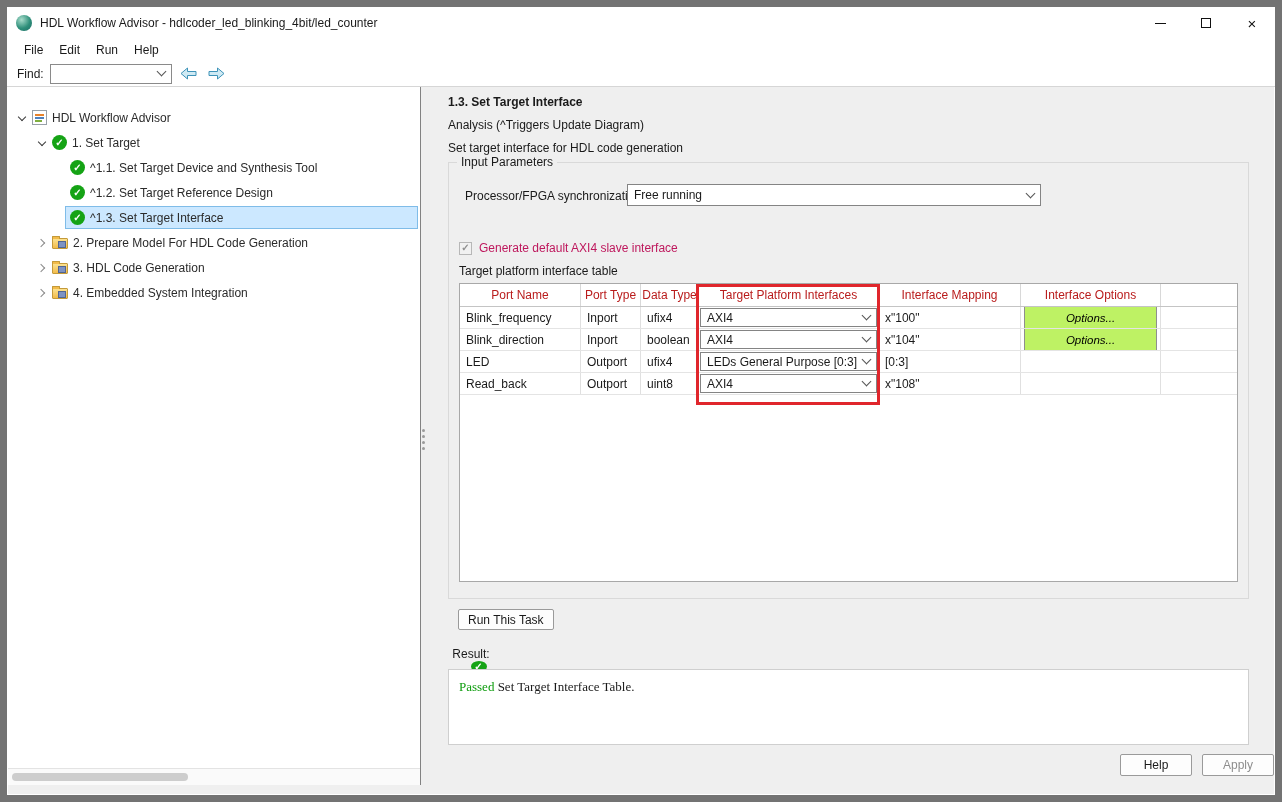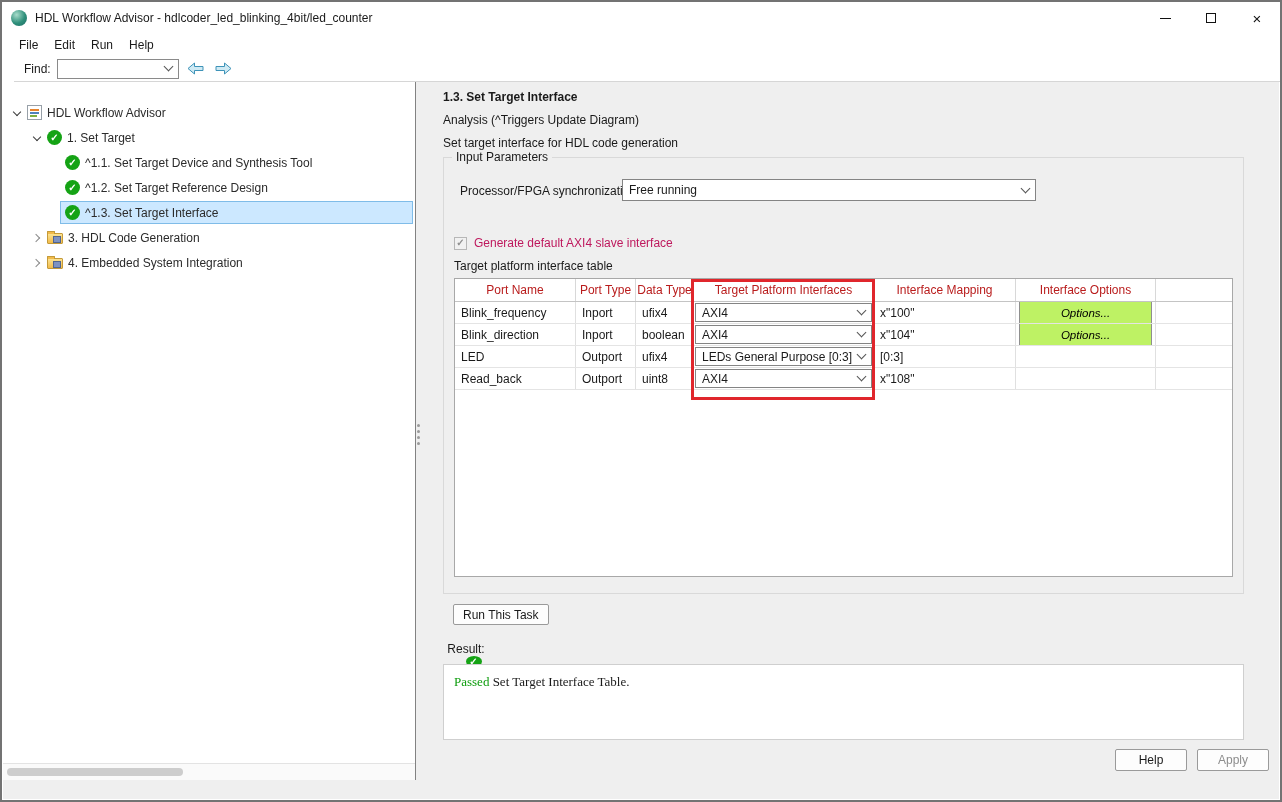--- a/index.html
+++ b/index.html
@@ -1,35 +1,35 @@
 <!DOCTYPE html>
 <html><head>
 <meta charset="utf-8">
 <style>
   * { box-sizing:border-box; margin:0; padding:0; }
   body { width:1282px; height:802px; font-family:"Liberation Sans",sans-serif; font-size:12px; color:#1a1a1a; background:#fff; }
-  .window { position:relative; width:1282px; height:802px; border:2px solid #737373; background:#fff; overflow:hidden; }
+  .window { position:relative; width:1282px; height:802px; border:7px solid #737373; background:#fff; overflow:hidden; }
 
   
   .titlebar { height:32px; display:flex; align-items:center; background:#fff; }
   .app-icon { width:16px; height:16px; margin-left:9px; border-radius:50%;
     background:radial-gradient(circle at 35% 30%, #a8dccb, #2e8f7a 55%, #1c6a63); }
   .title { margin-left:8px; }
   .win-controls { margin-left:auto; display:flex; height:32px; }
   .win-btn { width:46px; display:flex; align-items:center; justify-content:center; cursor:default; }
   .glyph-min { width:11px; height:1px; background:#111; display:block; }
   .glyph-max { width:10px; height:10px; border:1px solid #111; display:block; }
   .glyph-close { font-size:15px; line-height:1; color:#111; }
 
   
   .menubar { height:22px; display:flex; align-items:center; padding-left:9px; background:#fff; }
   .menu-item { padding:3px 8px; }
 
   
-  .findbar { height:26px; display:flex; align-items:center; padding-left:10px; background:#fff; border-bottom:1px solid #d6d6d6;margin-left:12px; }
+  .findbar { height:26px; display:flex; align-items:center; padding-left:10px; background:#fff; border-bottom:1px solid #d6d6d6; }
   .find-combo { display:flex; align-items:center; width:122px; height:20px; border:1px solid #8a8a8a; background:#fff; margin-left:6px; }
   .find-combo input { flex:1; min-width:0; height:100%; border:none; outline:none; font:inherit; padding:0 4px; background:transparent; }
   .chev { width:7px; height:7px; border-right:1.5px solid #555; border-bottom:1.5px solid #555; transform:rotate(45deg); display:inline-block; }
   .combo-arrow { margin:-4px 6px 0 2px; }
   .nav-btn { border:none; background:transparent; margin-left:6px; padding:0; width:22px; height:20px; display:flex; align-items:center; justify-content:center; }
 
   
   .main { position:absolute; top:80px; left:1px; right:1px; bottom:1px; display:flex; background:#efefef; }
   .tree-panel { width:413px; height:698px; background:#fff; border-right:1px solid #828282; position:relative; padding-top:18px; flex:0 0 413px; }
   .ti { display:flex; align-items:center; height:25px; position:relative; white-space:nowrap; }
@@ -179,20 +179,25 @@
       </div>
       <div class="ti lvl2 selected">
         <span class="ic chk">
             <span class="chk-g">✓</span>
           </span>
         <span class="tl">^1.3. Set Target Interface</span>
       </div>
       <div class="ti lvl1">
         <span class="tw col"></span>
         <span class="ic ic-folder"></span>
+        <span class="tl">2. Prepare Model For HDL Code Generation</span>
+      </div>
+      <div class="ti lvl1">
+        <span class="tw col"></span>
+        <span class="ic ic-folder"></span>
         <span class="tl">3. HDL Code Generation</span>
       </div>
       <div class="ti lvl1">
         <span class="tw col"></span>
         <span class="ic ic-folder"></span>
         <span class="tl">4. Embedded System Integration</span>
       </div>
       <div class="hscroll">
         <div class="hthumb"></div>
       </div>

